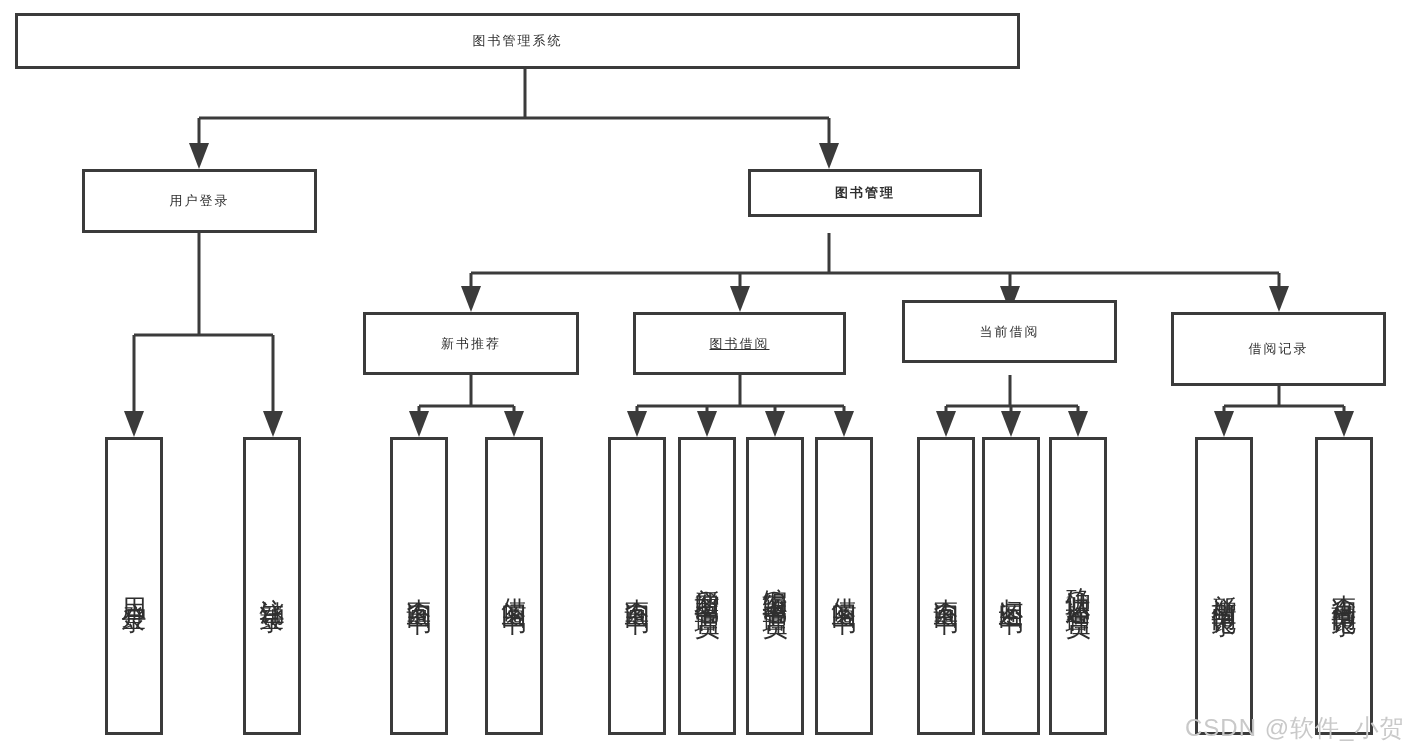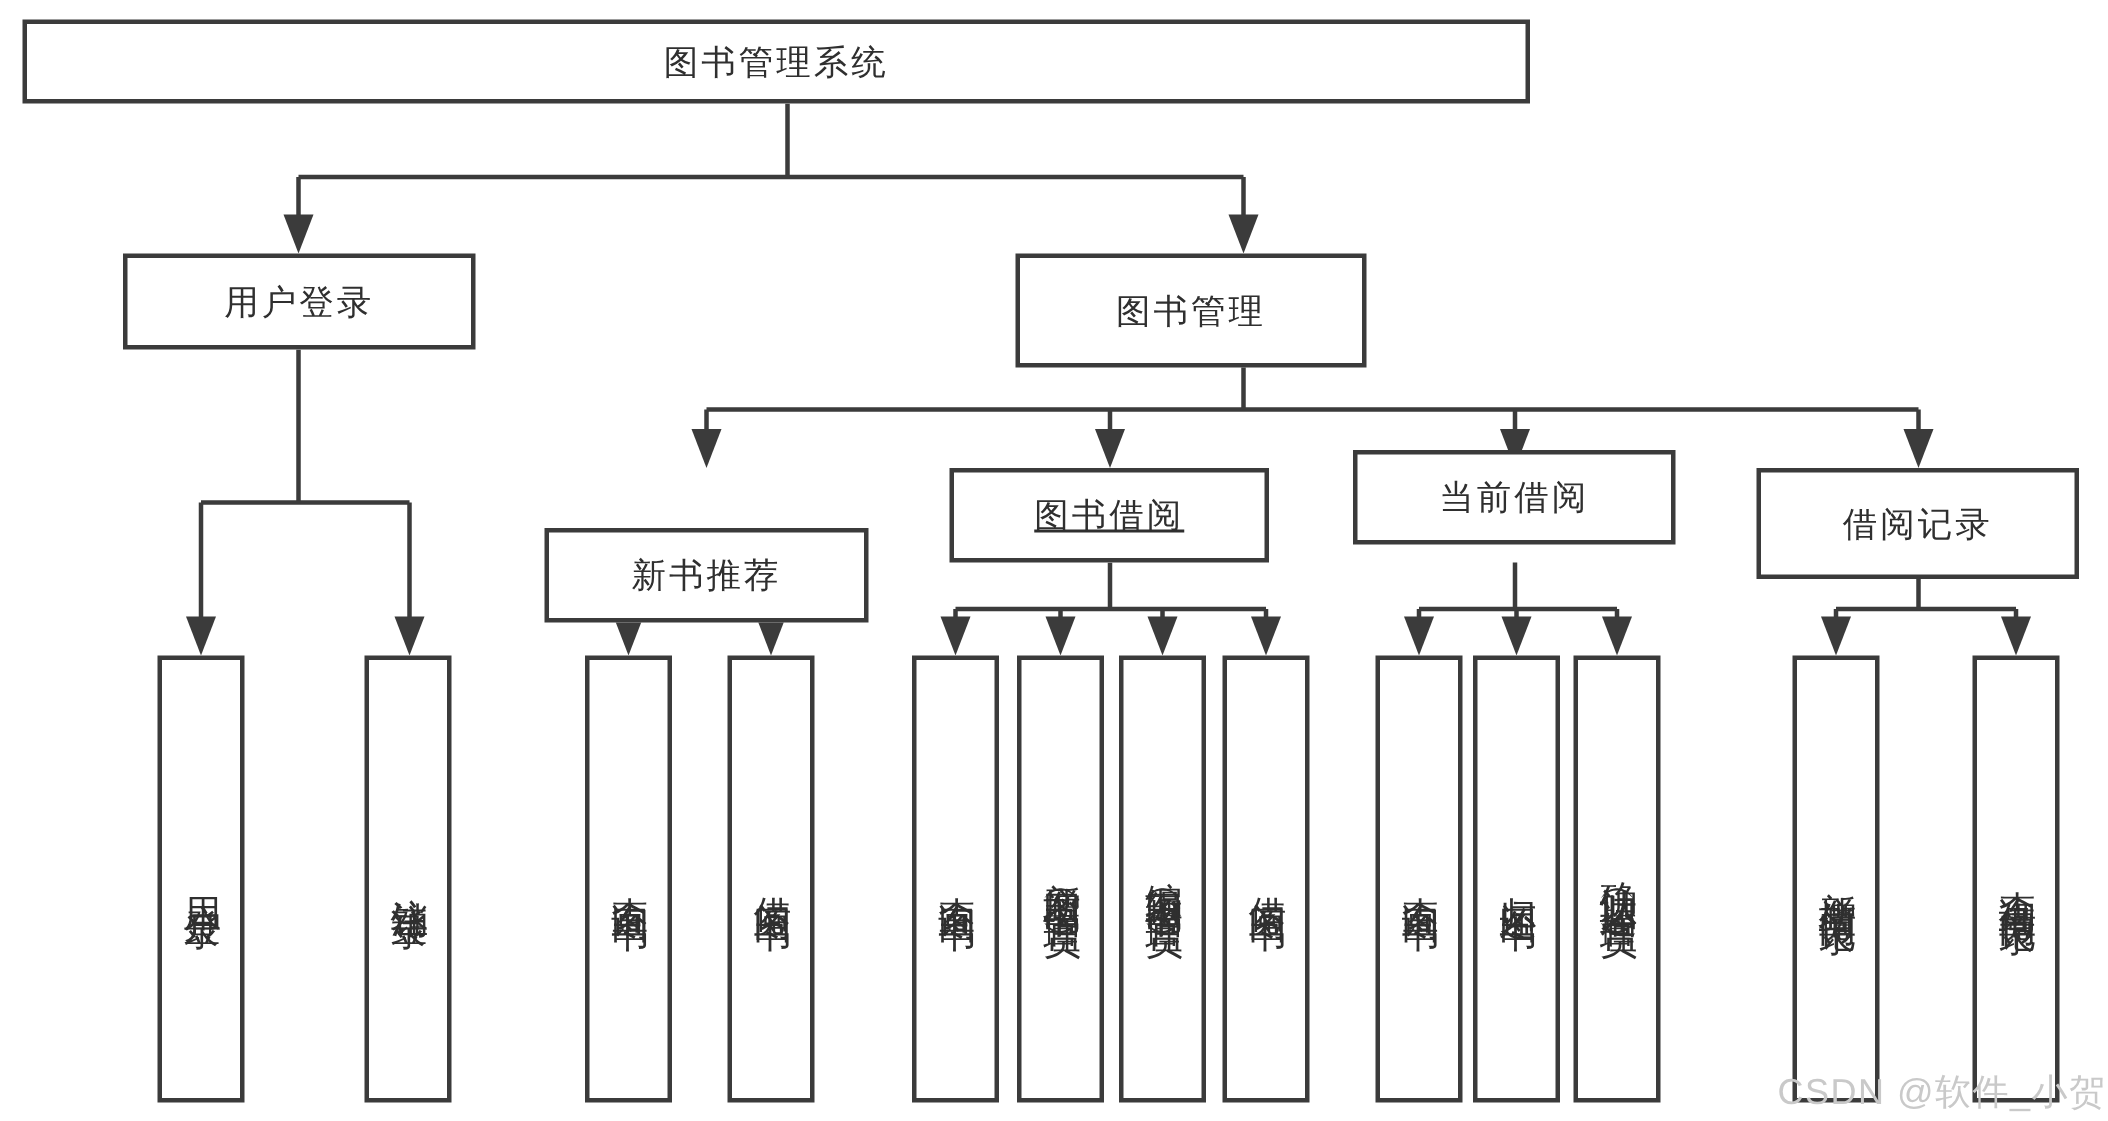--- a/index.html
+++ b/index.html
@@ -37,21 +37,21 @@
   .node {
     position: absolute;
     border: 3px solid var(--line);
     background: var(--background);
     display: flex;
     align-items: center;
     justify-content: center;
     color: var(--text);
   }
   .node.h {
-    font-size: 23px;
+    font-size: 13px;
     letter-spacing: 2px;
     white-space: nowrap;
     text-align: right;
   }
   .node.leaf {
     width: 58px;
     height: 298px;
     top: 437px;
   }
   .node.leaf .vtext {
@@ -59,23 +59,23 @@
     text-orientation: mixed;
     font-size: 25px;
     line-height: 1;
     letter-spacing: 4px;
     color: var(--text);
   }
   
   #n-root { left: 15px; top: 13px; width: 1005px; height: 56px; }
   
   #n-user-login    { left: 82px;  top: 169px; width: 235px; height: 64px; }
-  #n-book-mgmt     { left: 677px; top: 169px; width: 234px; height: 76px; }
-  
-  #n-new-book-rec   { left: 363px;  top: 312px; width: 216px; height: 63px; margin-top: 40px; }
+  #n-book-mgmt     { left: 748px; top: 169px; width: 234px; height: 48px; font-weight: bold; }
+  
+  #n-new-book-rec   { left: 363px;  top: 312px; width: 216px; height: 63px; }
   #n-book-borrow    { left: 633px;  top: 312px; width: 213px; height: 63px; text-decoration: underline; }
   #n-current-borrow { left: 902px;  top: 300px; width: 215px; height: 63px; }
   #n-borrow-records { left: 1171px; top: 312px; width: 215px; height: 74px; }
   
   #l-user-login     { left: 105px; }
   #l-logout         { left: 243px; }
   #l-query-rec      { left: 390px; }
   #l-borrow-rec     { left: 485px; }
   #l-query-bor      { left: 608px; }
   #l-add-book       { left: 678px; }

